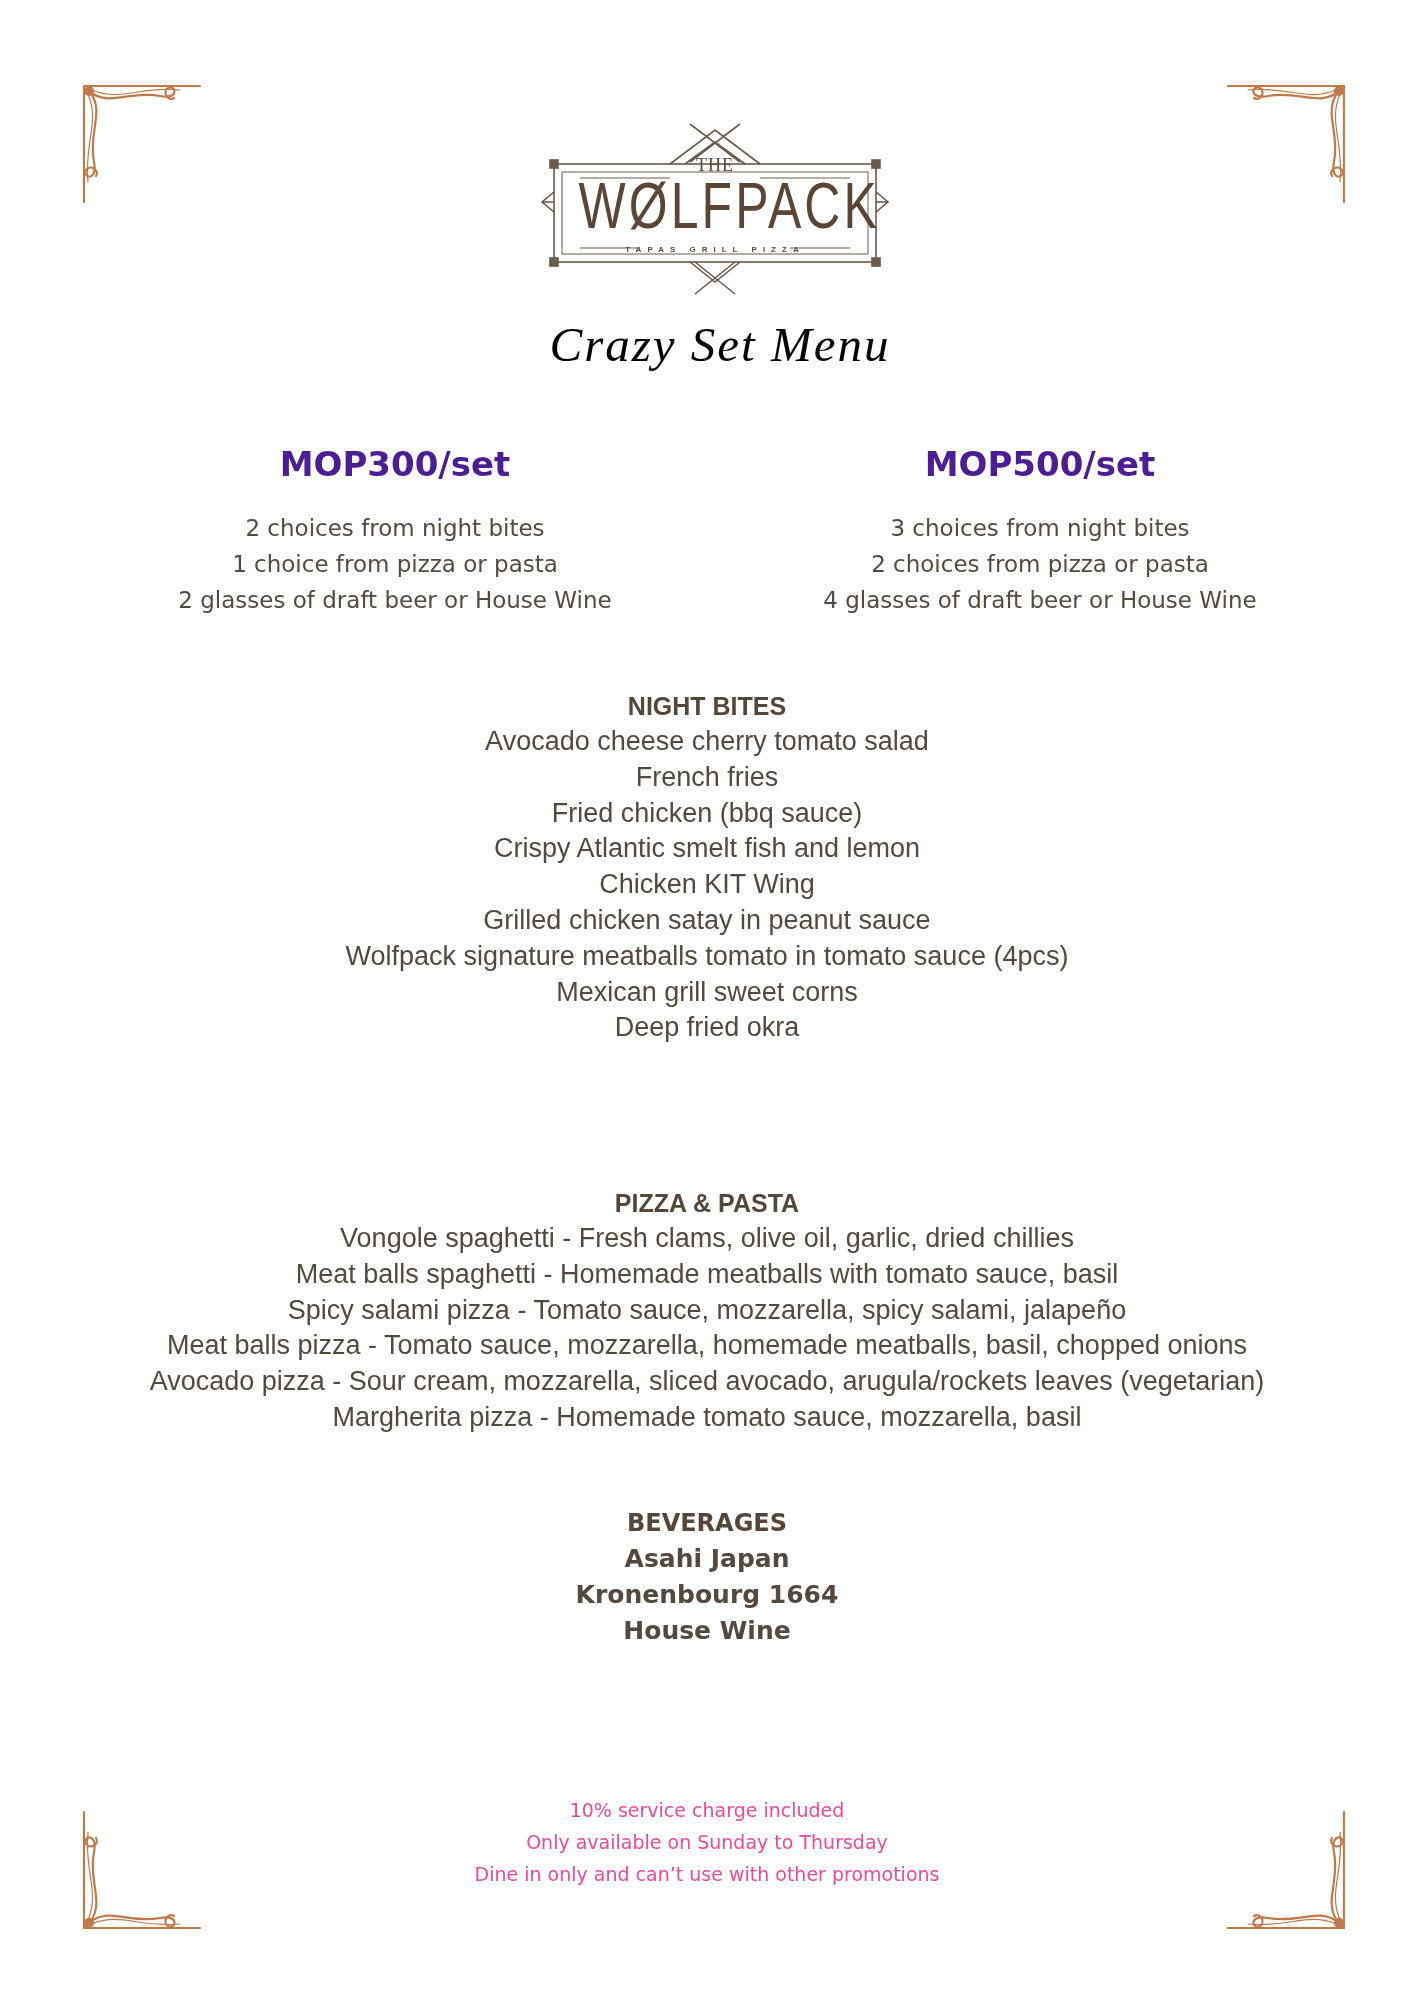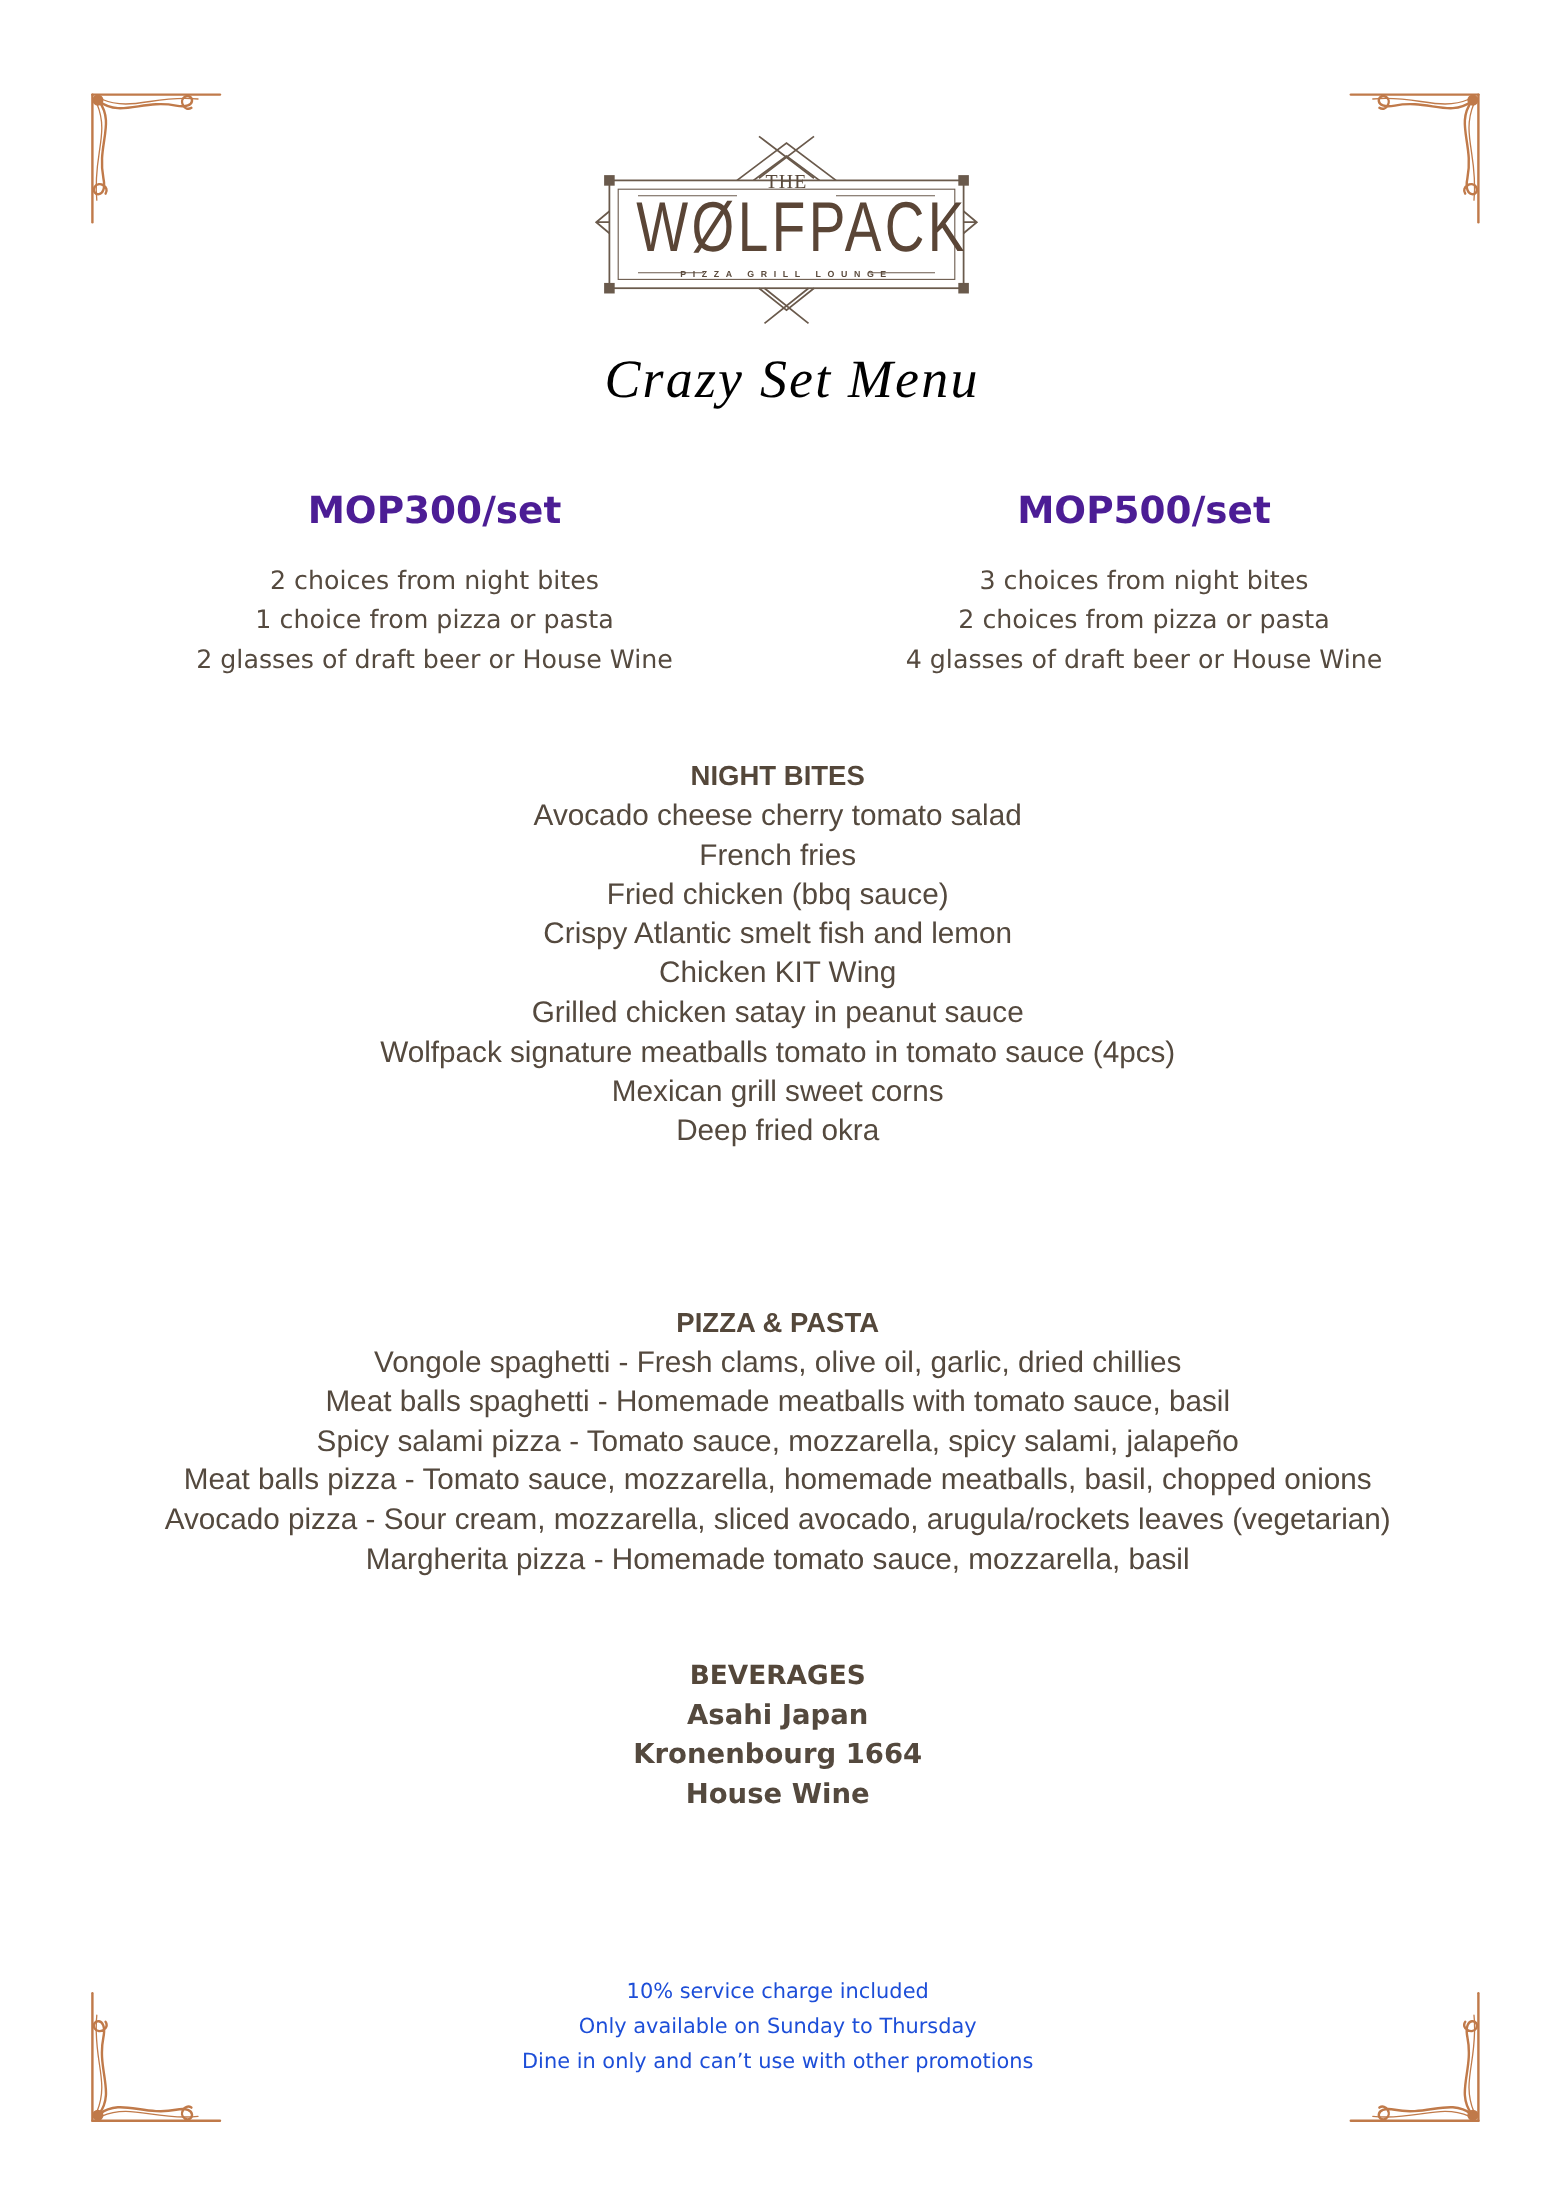--- a/index.html
+++ b/index.html
@@ -38,21 +38,21 @@
   .section { position: absolute; left: 0; width: 1414px; text-align: center; }
   .section-title { font-family: "Liberation Sans", sans-serif; font-weight: bold; font-size: 25px; line-height: 36px; color: #54473a; }
   .section-items div { font-family: "Liberation Sans", sans-serif; font-size: 27px; line-height: 35.8px; color: #54493e; }
   .sec-night { top: 688px; }
   .sec-pizza { top: 1185px; }
   .sec-bev { top: 1505px; }
   .sec-bev .section-title { font-family: "DejaVu Sans", sans-serif; font-size: 24px; }
   .sec-bev .section-items div { font-family: "DejaVu Sans", sans-serif; font-size: 25px; line-height: 36px; font-weight: bold; }
 
   .footer { position: absolute; left: 0; width: 1414px; top: 1794px; text-align: center; }
-  .footer div { font-family: "DejaVu Sans", sans-serif; font-size: 19px; line-height: 32px; color: #1d4ed8; }
+  .footer div { font-family: "DejaVu Sans", sans-serif; font-size: 19px; line-height: 32px; color: #ec4899; }
 </style>
 </head>
 <body>
 
 <div class="corner c-tl">
   <svg viewBox="0 0 130 130">
       <g fill="none" stroke="#c07a4a" stroke-width="2.2" stroke-linecap="round">
     <path d="M4 4 L120 4"></path>
         <path d="M4 4 L4 120"></path>
     <path d="M10 10 C30 25, 50 8, 80 14 C100 18, 96 2, 88 6 C82 10, 88 20, 94 16"></path>
@@ -118,21 +118,21 @@
       <line x1="40" y1="126" x2="100" y2="126" stroke-width="1"></line>
       <line x1="250" y1="126" x2="310" y2="126" stroke-width="1"></line>
       <rect x="10" y="38" width="8" height="8" fill="#6a5a4c"></rect>
       <rect x="332" y="38" width="8" height="8" fill="#6a5a4c"></rect>
       <rect x="10" y="136" width="8" height="8" fill="#6a5a4c"></rect>
       <rect x="332" y="136" width="8" height="8" fill="#6a5a4c"></rect>
     </g>
   </svg>
   <div class="logo-the">THE</div>
   <div class="logo-name">WØLFPACK</div>
-  <div class="logo-tag">PIZZA GRILL LOUNGE</div>
+  <div class="logo-tag">TAPAS GRILL PIZZA</div>
 </div>
 
 <div class="script-title">Crazy Set Menu</div>
 
 <div class="set set-left">
   <div class="set-price">MOP300/set</div>
   <div class="set-lines">
     <div>2 choices from night bites</div>
     <div>1 choice from pizza or pasta</div>
     <div>2 glasses of draft beer or House Wine</div>

